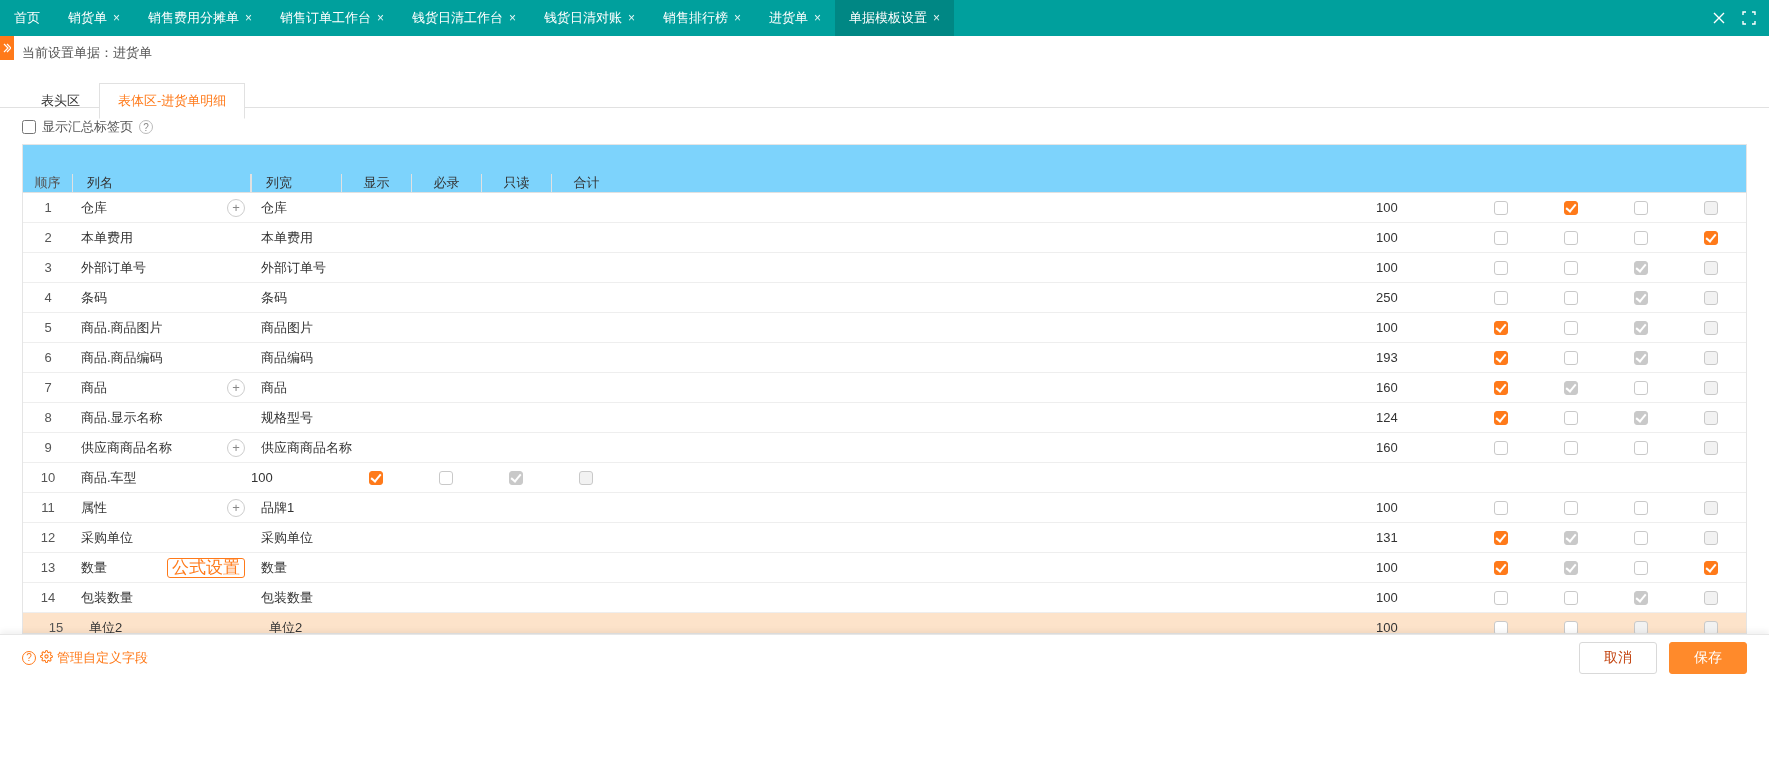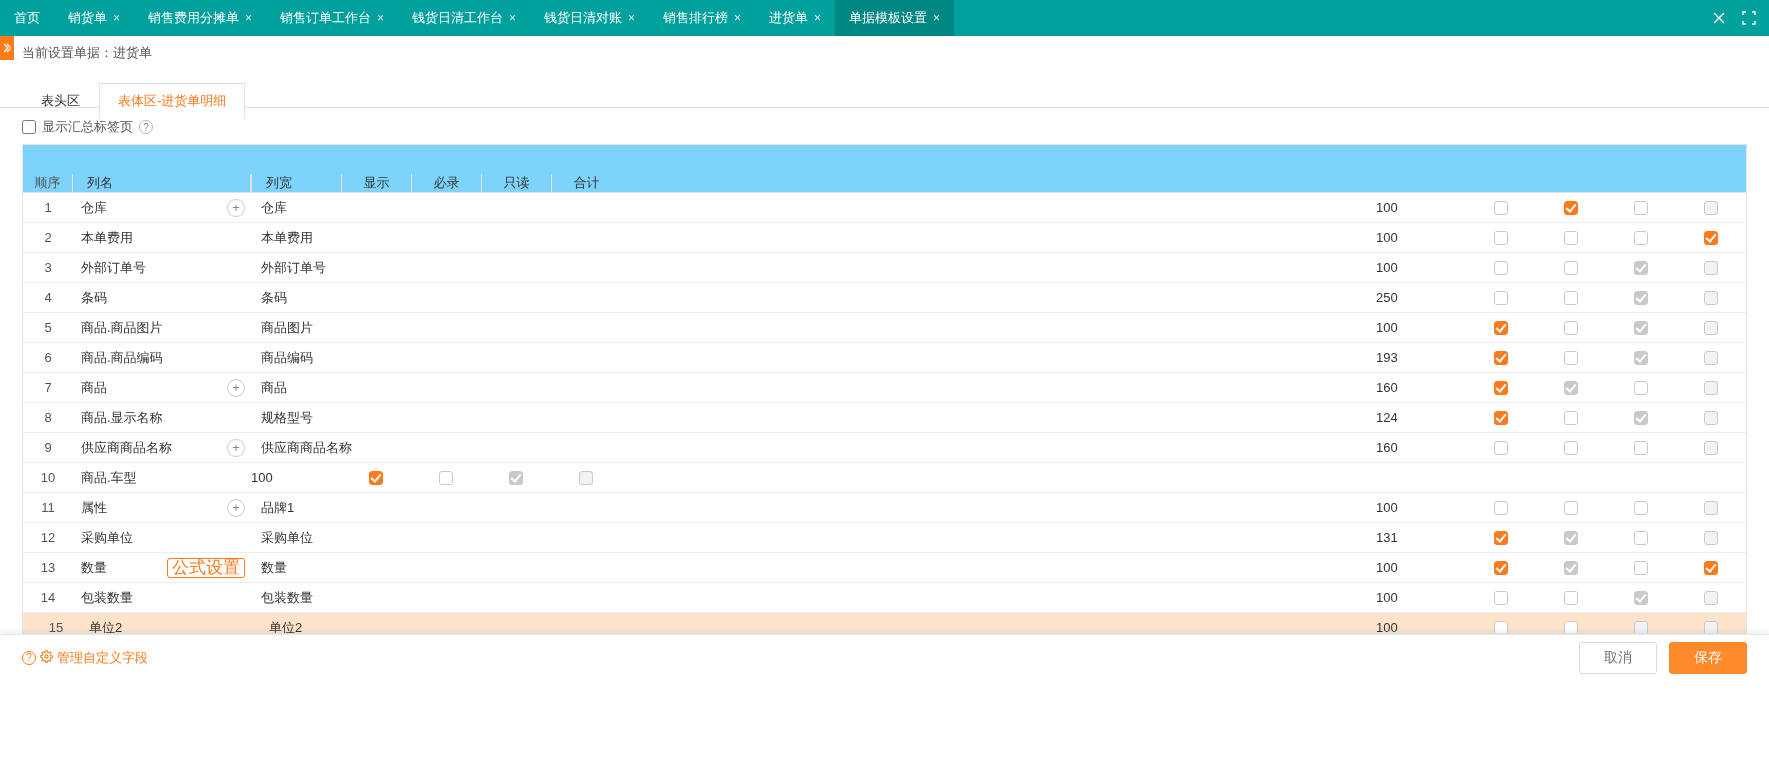--- a/index.html
+++ b/index.html
@@ -66,21 +66,21 @@
 .cbx:checked:disabled { background: #c9c9c9; border-color: #c9c9c9; }
 .cbx:checked::after { content: ""; position: absolute; left: 3px; top: 0px; width: 4px; height: 8px; border: solid #fff; border-width: 0 2px 2px 0; transform: rotate(40deg); }
 
 
 .footer { position: sticky; bottom: 0; background: #fff; border-top: 1px solid #e7e7e7; display: flex; align-items: center; height: 46px; padding: 0 22px; }
 .footer .left { display: flex; align-items: center; gap: 4px; color: #ff7a1a; font-size: 13px; }
 .footer .left .help-ico { border-color: #ff7a1a; color: #ff7a1a; }
 .footer .left .gear { color: #ff7a1a; }
 .footer .right { margin-left: auto; display: flex; gap: 12px; }
 .btn { height: 32px; padding: 0 24px; border-radius: 3px; font-size: 14px; cursor: pointer; display: inline-flex; align-items: center; justify-content: center; }
-.btn-default { background: #fff; border: 1px solid #d9d9d9; color: #737373; }
+.btn-default { background: #fff; border: 1px solid #d9d9d9; color: #c2410c; }
 .btn-primary { background: #ff8a2b; border: 1px solid #ff8a2b; color: #fff; }
 
 .shadow-line { box-shadow: 0 -3px 6px rgba(0,0,0,.06); }
 </style>
 </head>
 <body>
 
 <div class="topbar">
   <div id="topTabsHost" style="display: flex;">
       <div class="tab">

